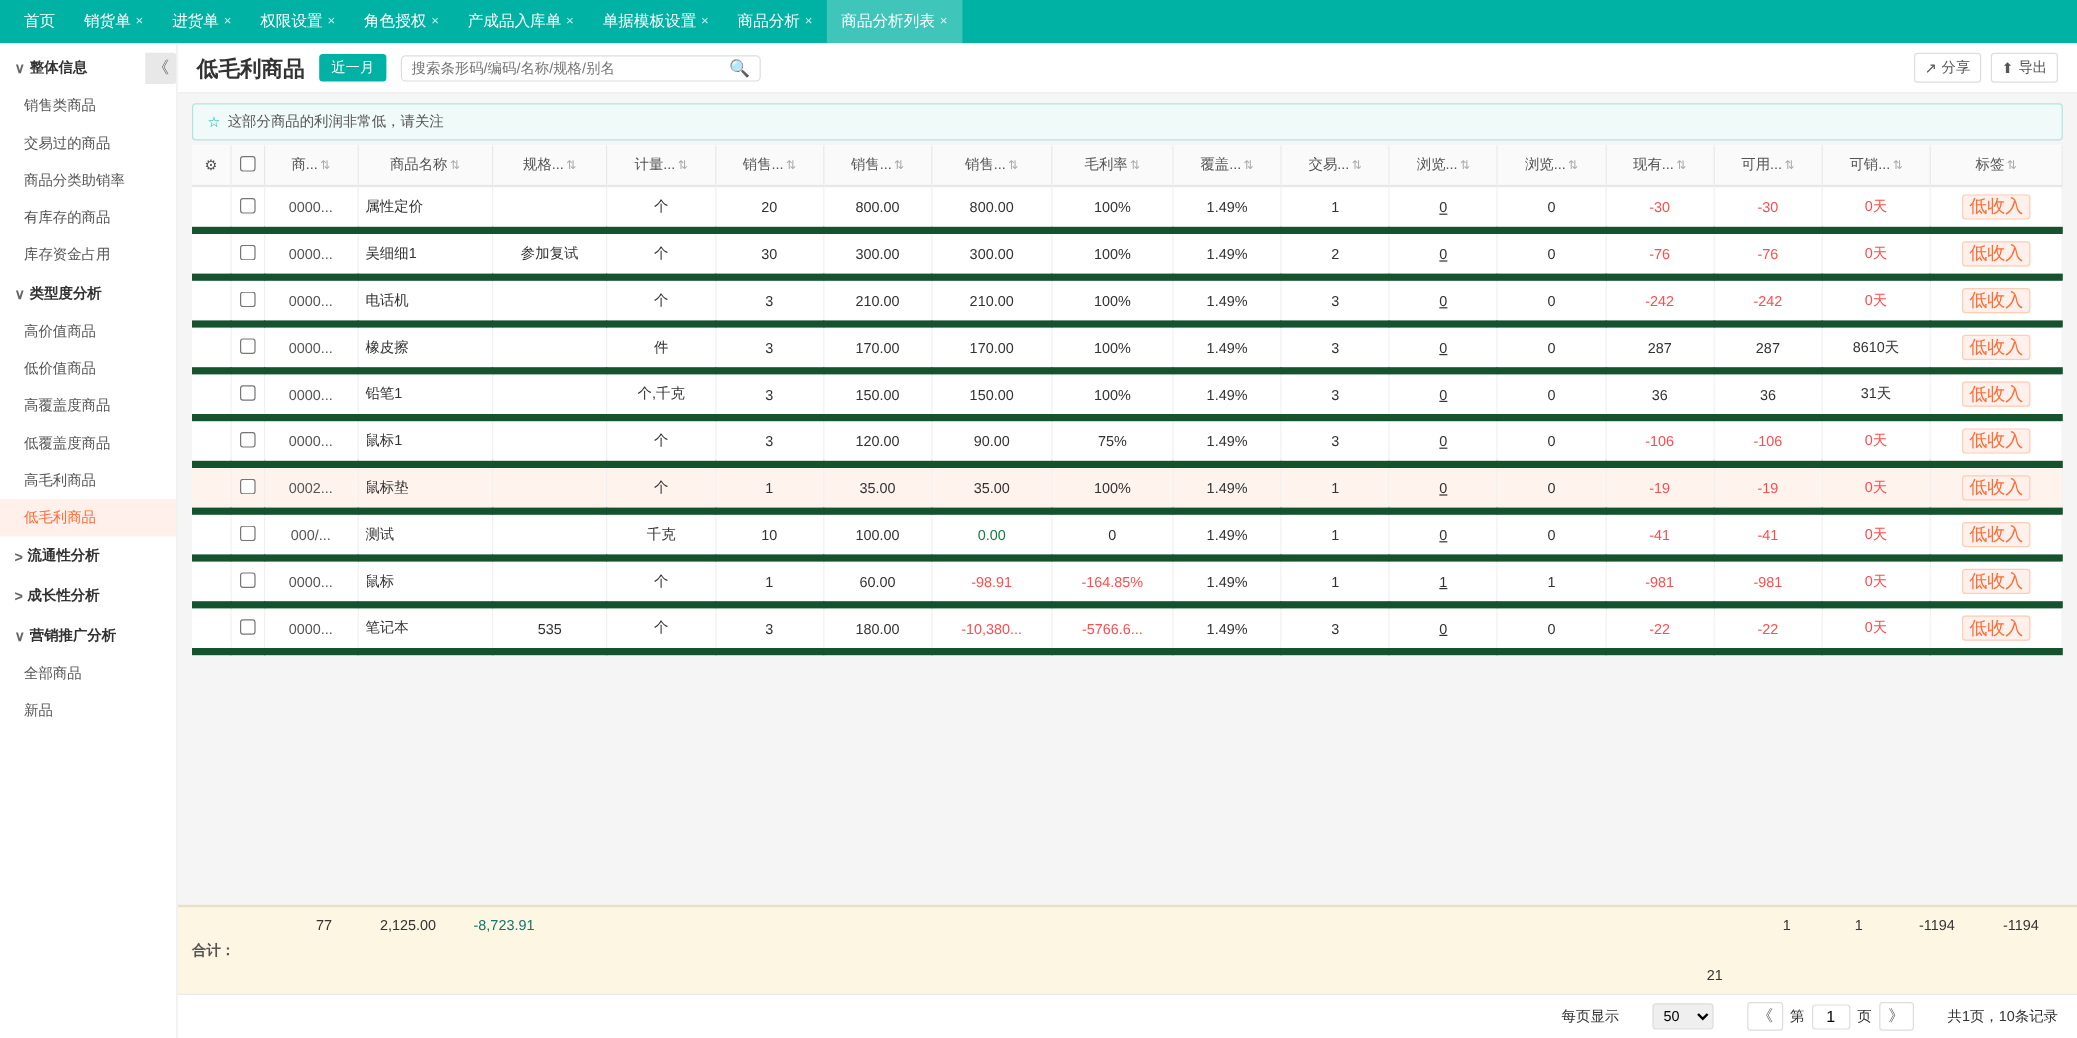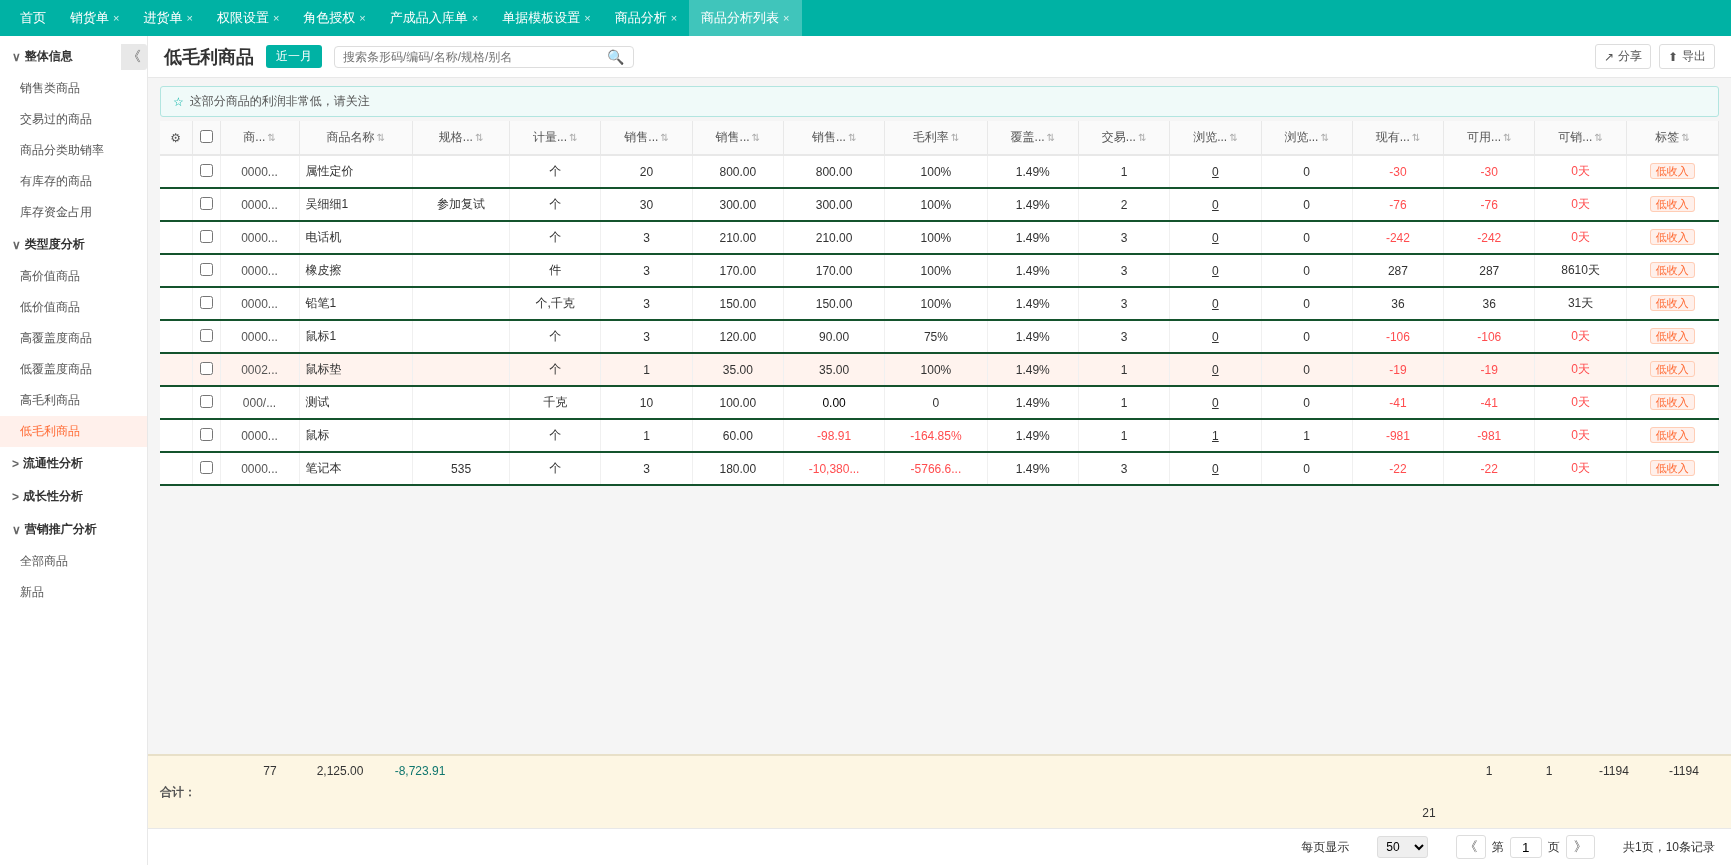--- a/index.html
+++ b/index.html
@@ -156,35 +156,35 @@
       padding: 8px 6px;
       text-align: center;
       border-right: 1px solid #e8e8e8;
       border-bottom: 2px solid #e8e8e8;
       white-space: nowrap;
       color: #555;
       font-weight: normal;
       position: relative;
     }
     thead th .sort-icon { color: #aaa; margin-left: 2px; font-size: 10px; }
-    tbody tr { border-bottom: 2px solid #14532d; }
+    tbody tr { border-bottom: 6px solid #14532d; }
     tbody tr.highlighted { background: #fff3ee; margin-top: 24px; }
     tbody td {
       padding: 7px 6px;
       text-align: center;
       border-right: 1px solid #f0f0f0;
       white-space: nowrap;
     }
     .tag-low-income {
       background: #fff0eb;
       color: #ff6b35;
       border: 1px solid #ffcdb5;
       border-radius: 3px;
       padding: 1px 5px;
-      font-size: 11px;
+      font-size: 15px;
     }
     .underline { text-decoration: underline; cursor: pointer; }
 
     
     .table-footer {
       background: #fdf6e3;
       border-top: 2px solid #e8e0c8;
       display: flex;
       align-items: center;
       padding: 8px 12px;
@@ -545,21 +545,21 @@
   </tr>
             <tr>
     <td></td>
     <td><input type="checkbox" style=""></td>
     <td style="color:#555;">000/...</td>
     <td style="text-align:left;">测试</td>
     <td></td>
     <td>千克</td>
     <td>10</td>
     <td>100.00</td>
-    <td style="color:#000000;">0.00</td>
+    <td style="color:#15803d;">0.00</td>
     <td style="color:#333;">0</td>
     <td>1.49%</td>
     <td>1</td>
     <td class="underline">0</td>
     <td>0</td>
     <td style="color:#ff4d4f;">-41</td>
     <td style="color:#ff4d4f;">-41</td>
     <td style="color:#ff4d4f;">0天</td>
     <td><span class="tag-low-income">低收入</span></td>
   </tr>

